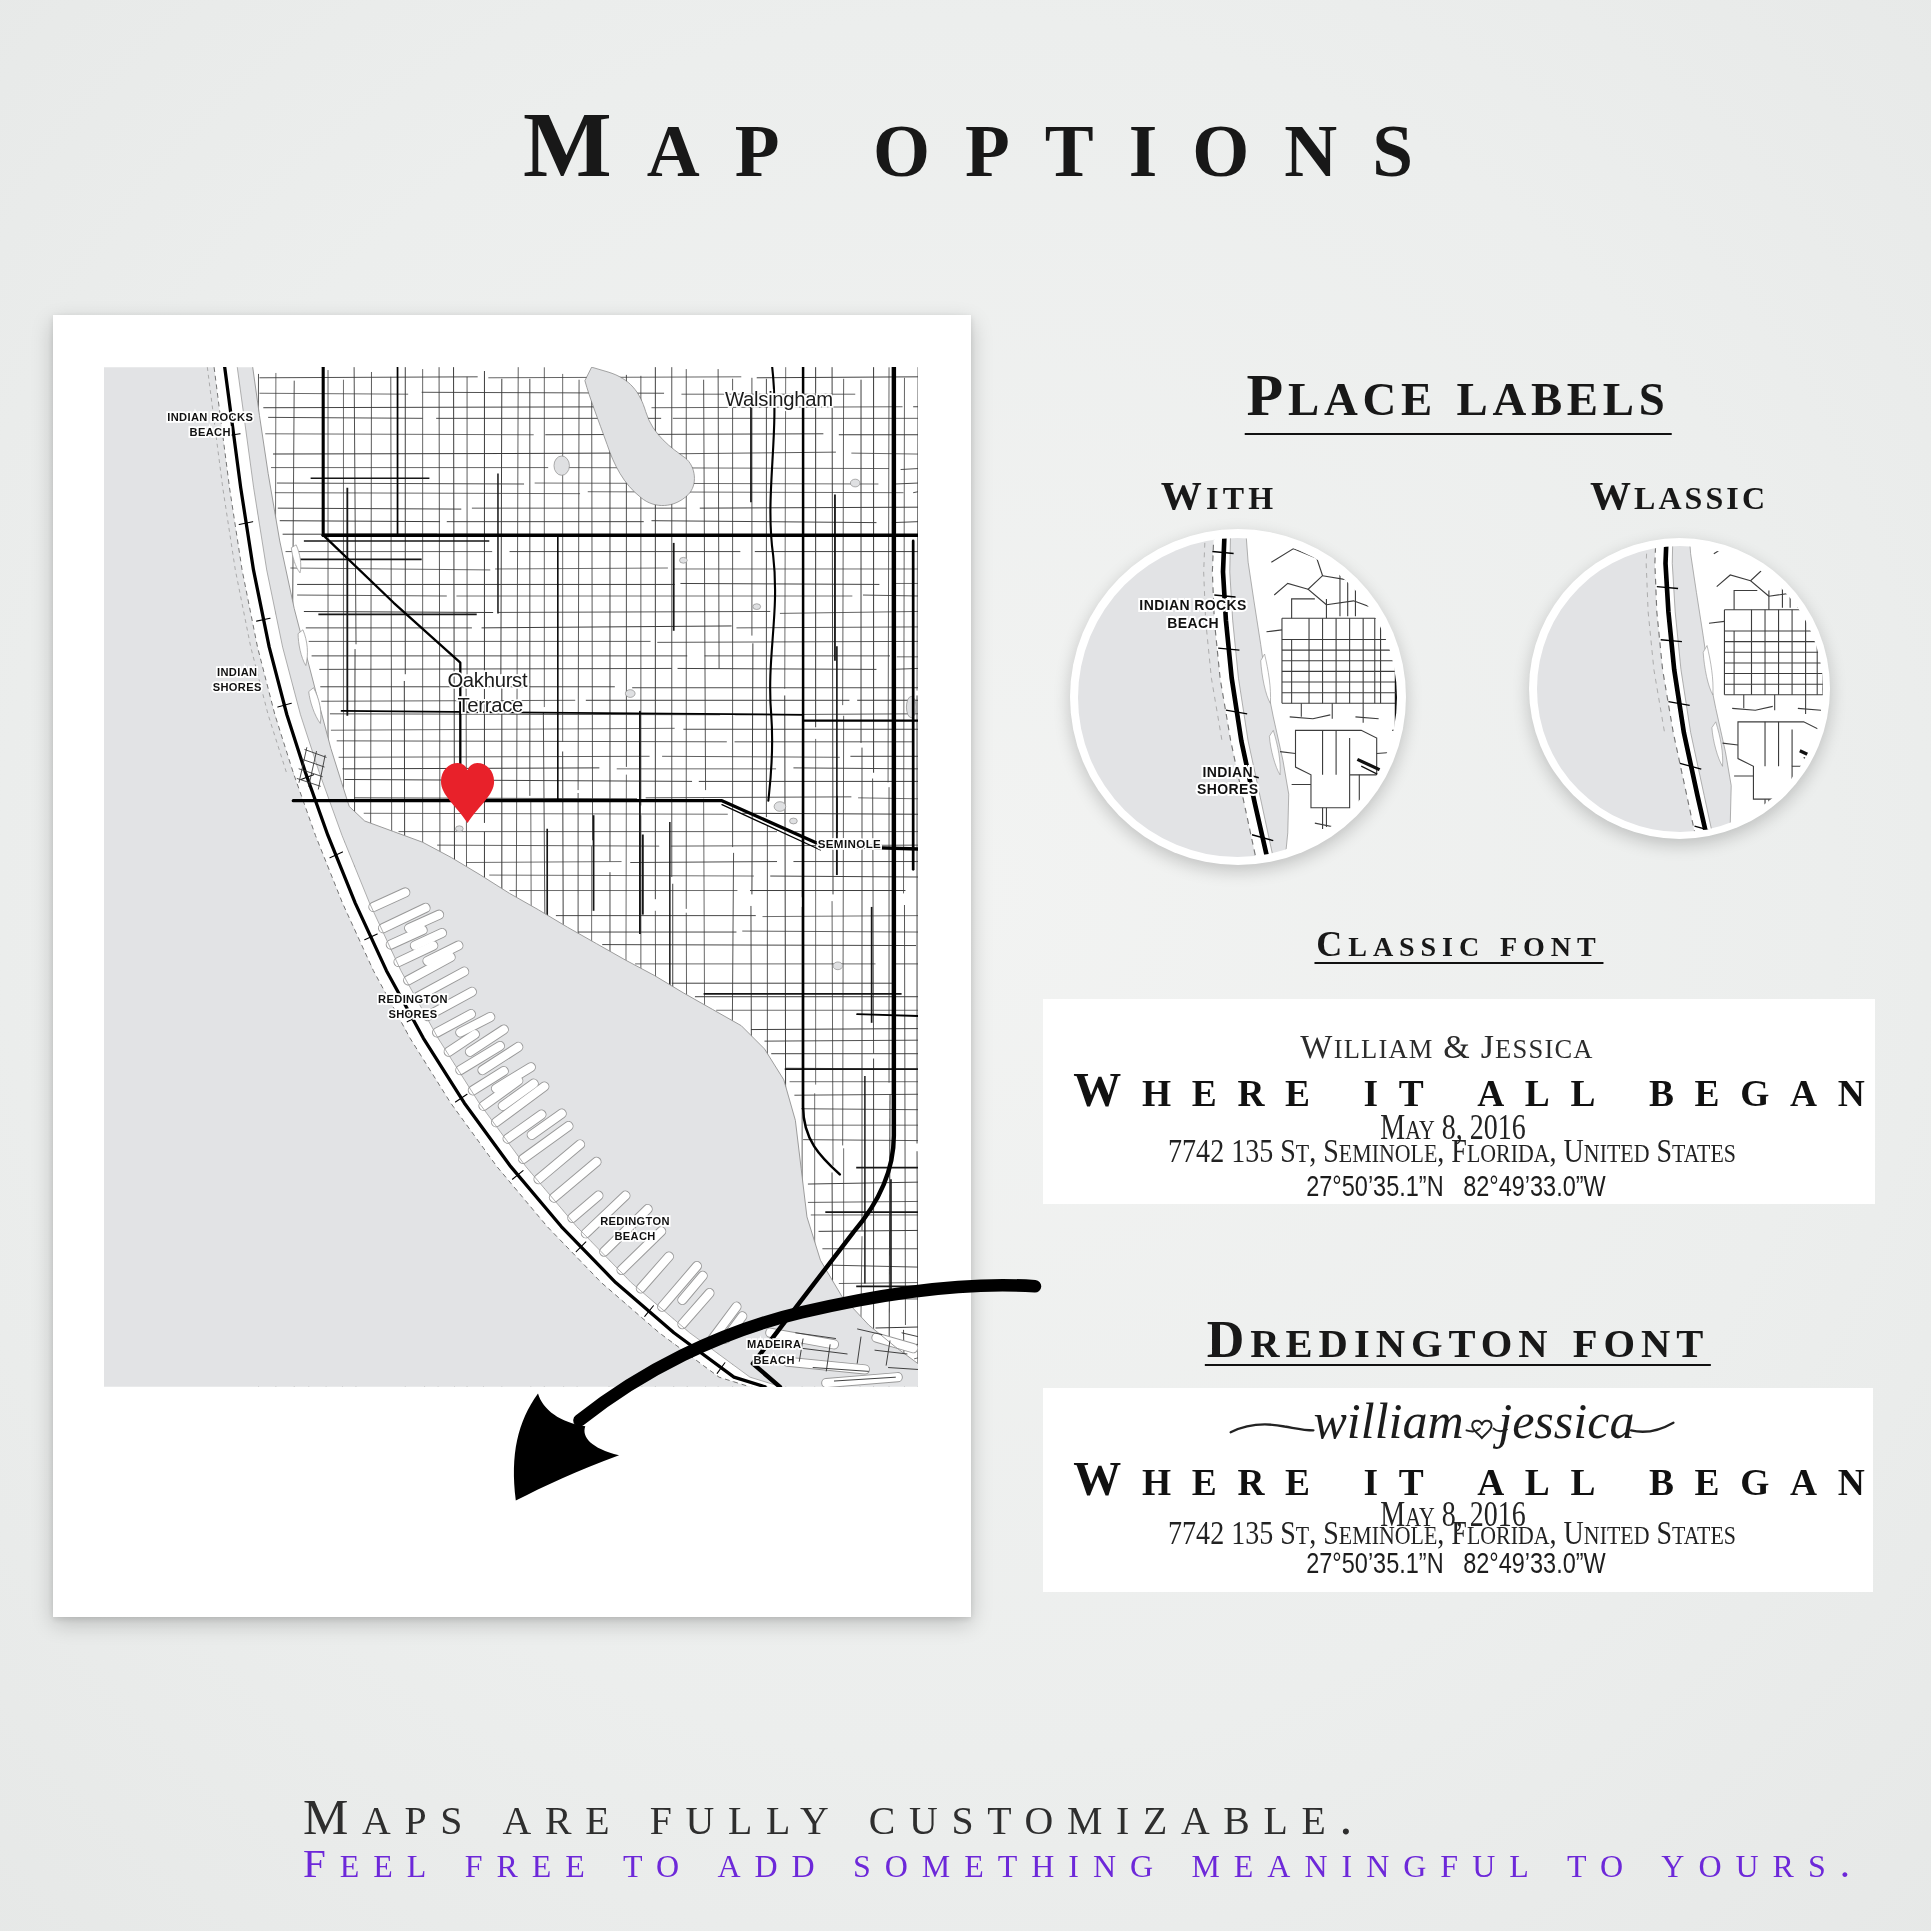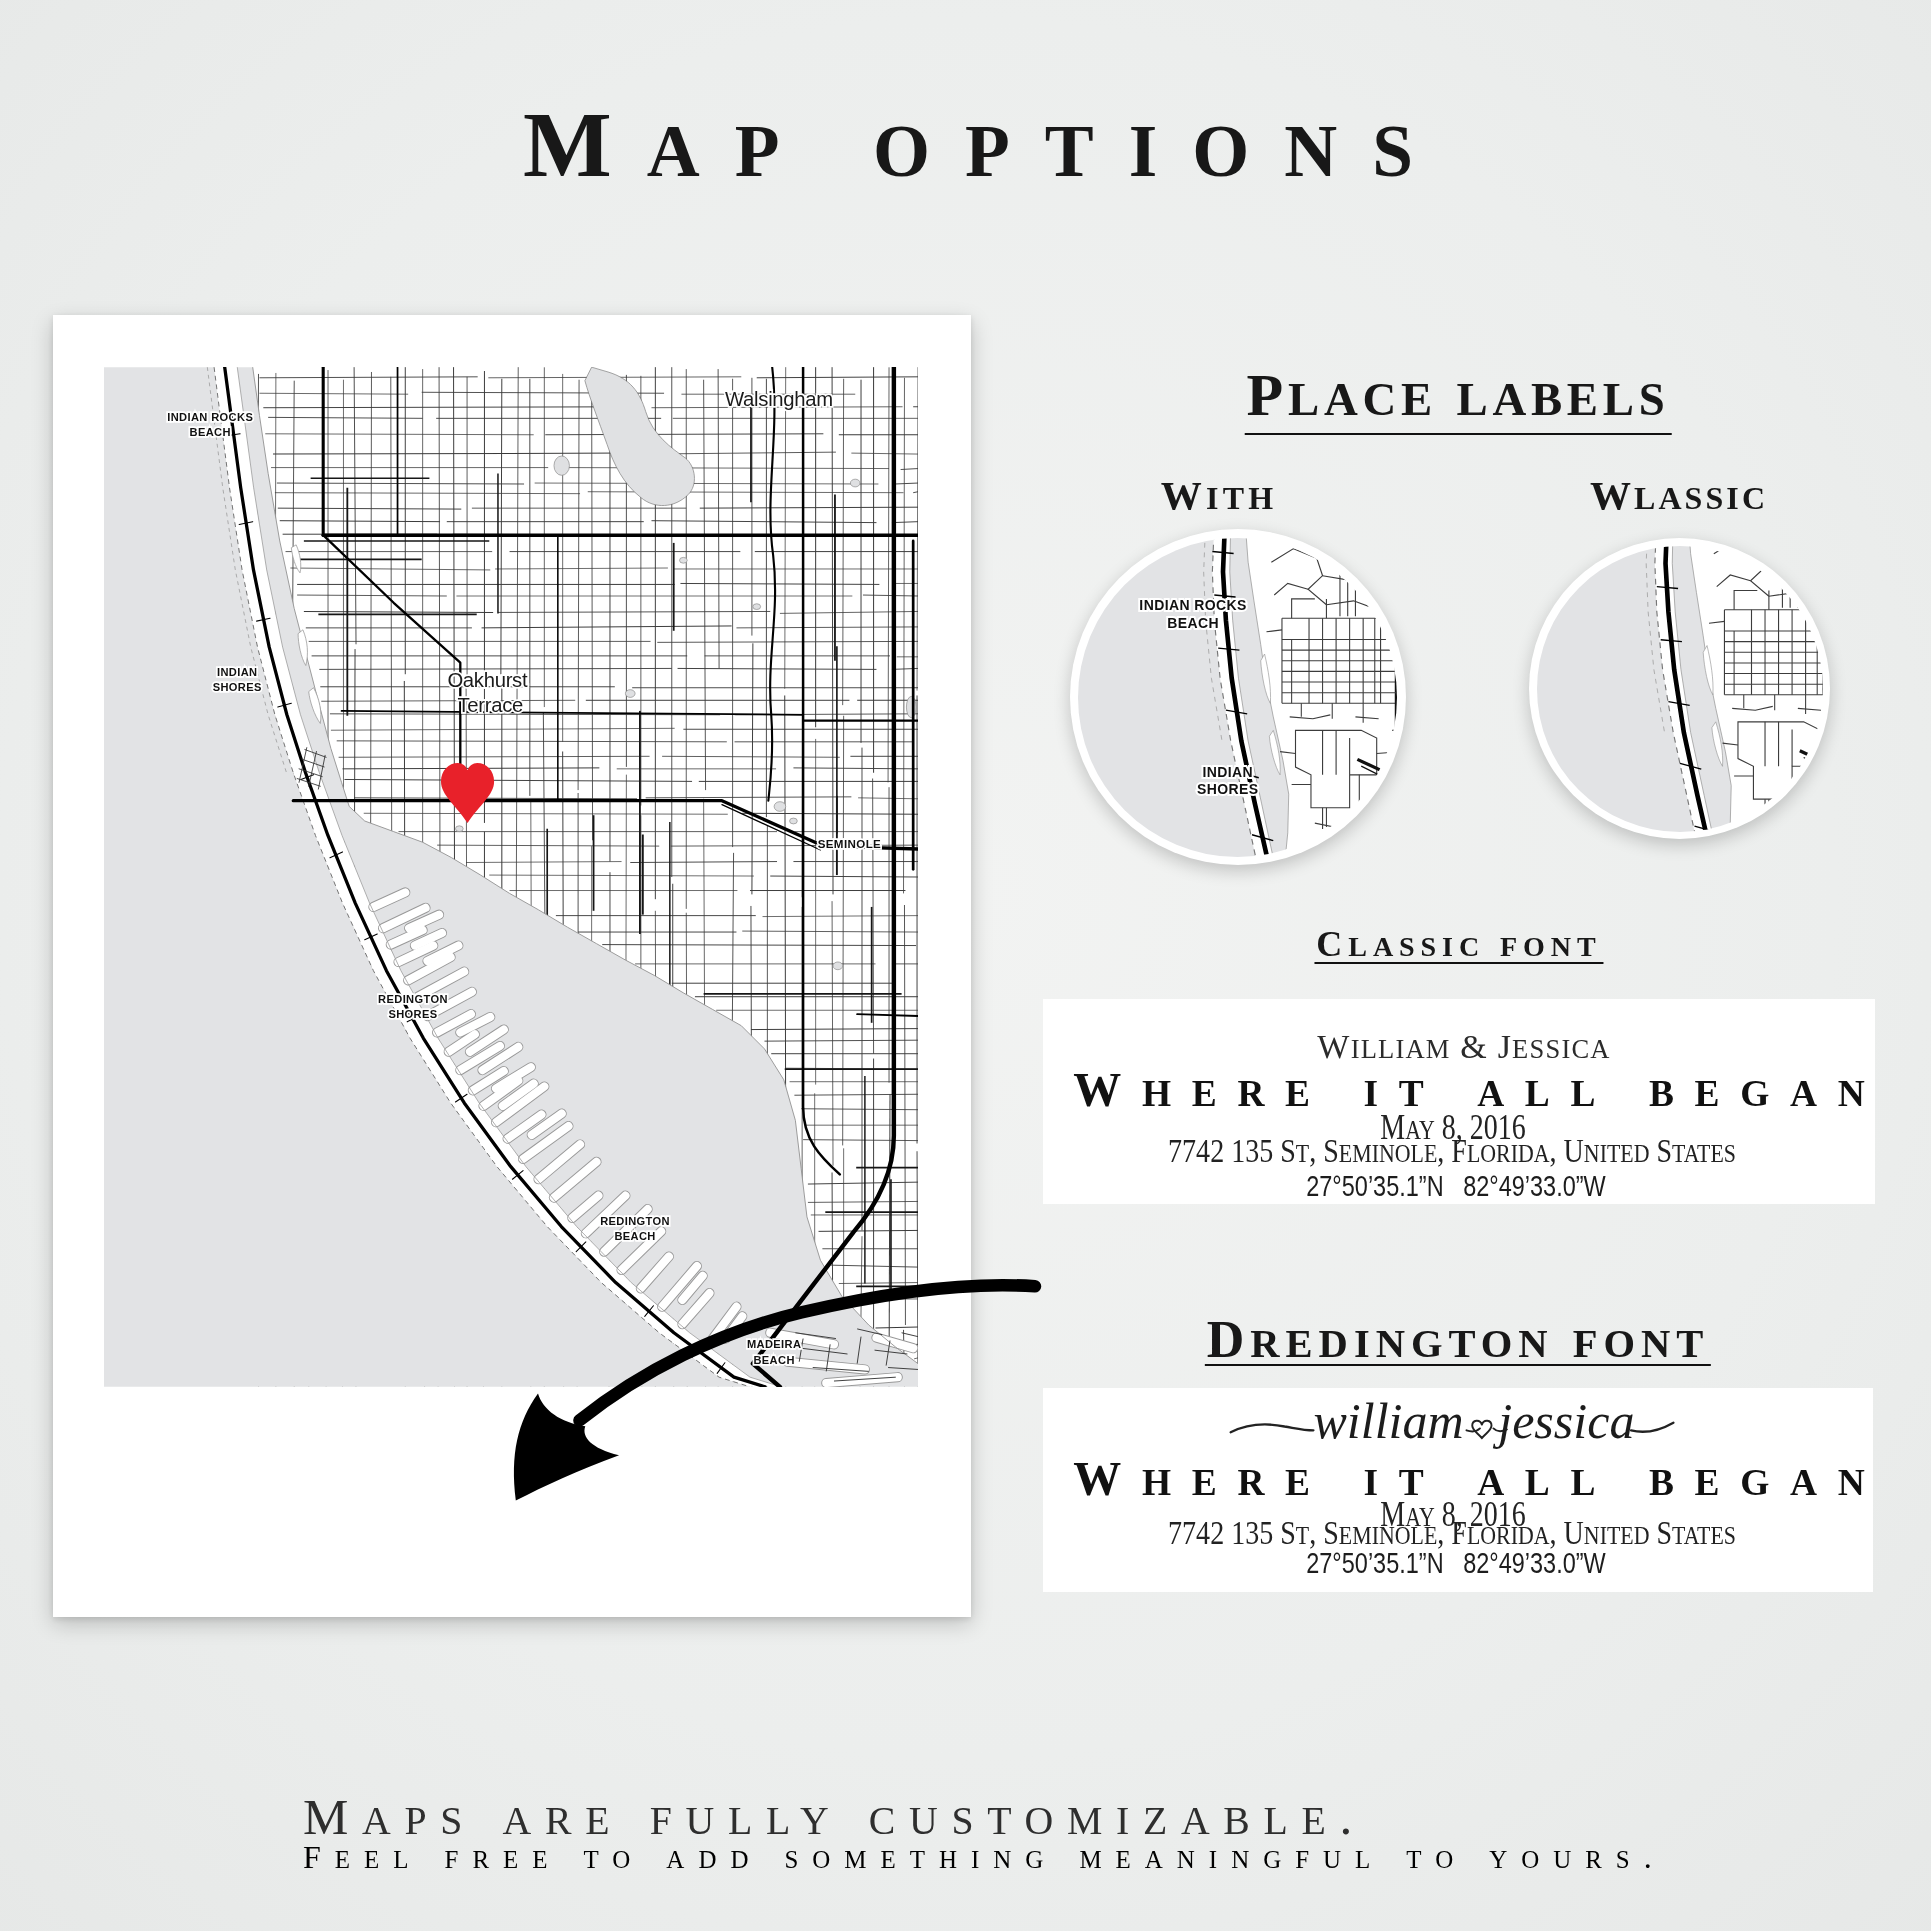--- a/index.html
+++ b/index.html
@@ -686,21 +686,21 @@
 <path d="M170,247 L192,253"></path>
 <path d="M185,312 L207,318"></path>
 </g>
 </svg>
 </div>
 
 <div class="hd" style="left:1459px; top:929px; font-size:36px; letter-spacing:5.9px; border-bottom:2.9px solid #111; padding:0 1.9px 2.9px 1.9px; line-height:0.84;">C<span class="s">LASSIC</span> <span class="s">FONT</span></div>
 
 <div style="position:absolute; left:1043px; top:999px; width:832px; height:205px; background:#fff;"></div>
 
-<div class="hd" style="left:1447px; top:1031px; font-weight:normal; color:#2b2b2b; font-size:34px; letter-spacing:1.2px;margin-left:17px;">W<span class="s">ILLIAM</span> &amp; J<span class="s">ESSICA</span></div>
+<div class="hd" style="left:1447px; top:1031px; font-weight:normal; color:#2b2b2b; font-size:34px; letter-spacing:1.2px;">W<span class="s">ILLIAM</span> &amp; J<span class="s">ESSICA</span></div>
 
 <div class="hd" style="left:1469px; top:1067px; font-size:48px; letter-spacing:20.7px; text-indent:20.7px; color:#111;">W<span class="s">HERE</span> <span class="s">IT</span> <span class="s">ALL</span> <span class="s">BEGAN</span></div>
 
 <div class="hd" style="left:1453px; top:1111px; font-weight:normal; color:#222; font-size:35px; transform:translateX(-50%) scaleX(0.8);">M<span class="s">AY</span> 8, 2016</div>
 
 <div class="hd" style="left:1452px; top:1136px; font-weight:normal; color:#222; font-size:33px; transform:translateX(-50%) scaleX(0.85);">7742 135 S<span class="s">T</span>, S<span class="s">EMINOLE</span>, F<span class="s">LORIDA</span>, U<span class="s">NITED</span> S<span class="s">TATES</span></div>
 
 <div class="hd" style="left:1456px; top:1173px; font-weight:normal; color:#1d1d1d; font-size:29px; font-family:'Liberation Sans',sans-serif; transform:translateX(-50%) scaleX(0.81);">27°50’35.1”N&nbsp;&nbsp;&nbsp;82°49’33.0”W</div>
 
 <svg style="position:absolute; left:483px; top:1236px;" width="579" height="309" viewBox="500 1280 600 320">
@@ -727,14 +727,14 @@
 <div class="hd" style="left:1469px; top:1456px; font-size:48px; letter-spacing:20.7px; text-indent:20.7px; color:#111;">W<span class="s">HERE</span> <span class="s">IT</span> <span class="s">ALL</span> <span class="s">BEGAN</span></div>
 
 <div class="hd" style="left:1453px; top:1498px; font-weight:normal; color:#222; font-size:35px; transform:translateX(-50%) scaleX(0.8);">M<span class="s">AY</span> 8, 2016</div>
 
 <div class="hd" style="left:1452px; top:1518px; font-weight:normal; color:#222; font-size:33px; transform:translateX(-50%) scaleX(0.85);">7742 135 S<span class="s">T</span>, S<span class="s">EMINOLE</span>, F<span class="s">LORIDA</span>, U<span class="s">NITED</span> S<span class="s">TATES</span></div>
 
 <div class="hd" style="left:1456px; top:1550px; font-weight:normal; color:#1d1d1d; font-size:29px; font-family:'Liberation Sans',sans-serif; transform:translateX(-50%) scaleX(0.81);">27°50’35.1”N&nbsp;&nbsp;&nbsp;82°49’33.0”W</div>
 
 <div style="position:absolute; left:303px; top:1788px; font-size:51px; letter-spacing:13.7px; color:#2e2e2e; white-space:nowrap;">M<span class="s">APS</span> <span class="s">ARE</span> <span class="s">FULLY</span> <span class="s">CUSTOMIZABLE</span>.</div>
 
-<div style="position:absolute; left:303px; top:1839px; font-size:32px; letter-spacing:14px; color:#000000; white-space:nowrap;">F<span class="s">EEL</span> <span class="s">FREE</span> <span class="s">TO</span> <span class="s">ADD</span> <span class="s">SOMETHING</span> <span class="s">MEANINGFUL</span> <span class="s">TO</span> <span class="s">YOURS</span>.</div>
+<div style="position:absolute; left:303px; top:1839px; font-size:41px; letter-spacing:14px; color:#6d28d9; white-space:nowrap;">F<span class="s">EEL</span> <span class="s">FREE</span> <span class="s">TO</span> <span class="s">ADD</span> <span class="s">SOMETHING</span> <span class="s">MEANINGFUL</span> <span class="s">TO</span> <span class="s">YOURS</span>.</div>
 
 
 </body></html>

